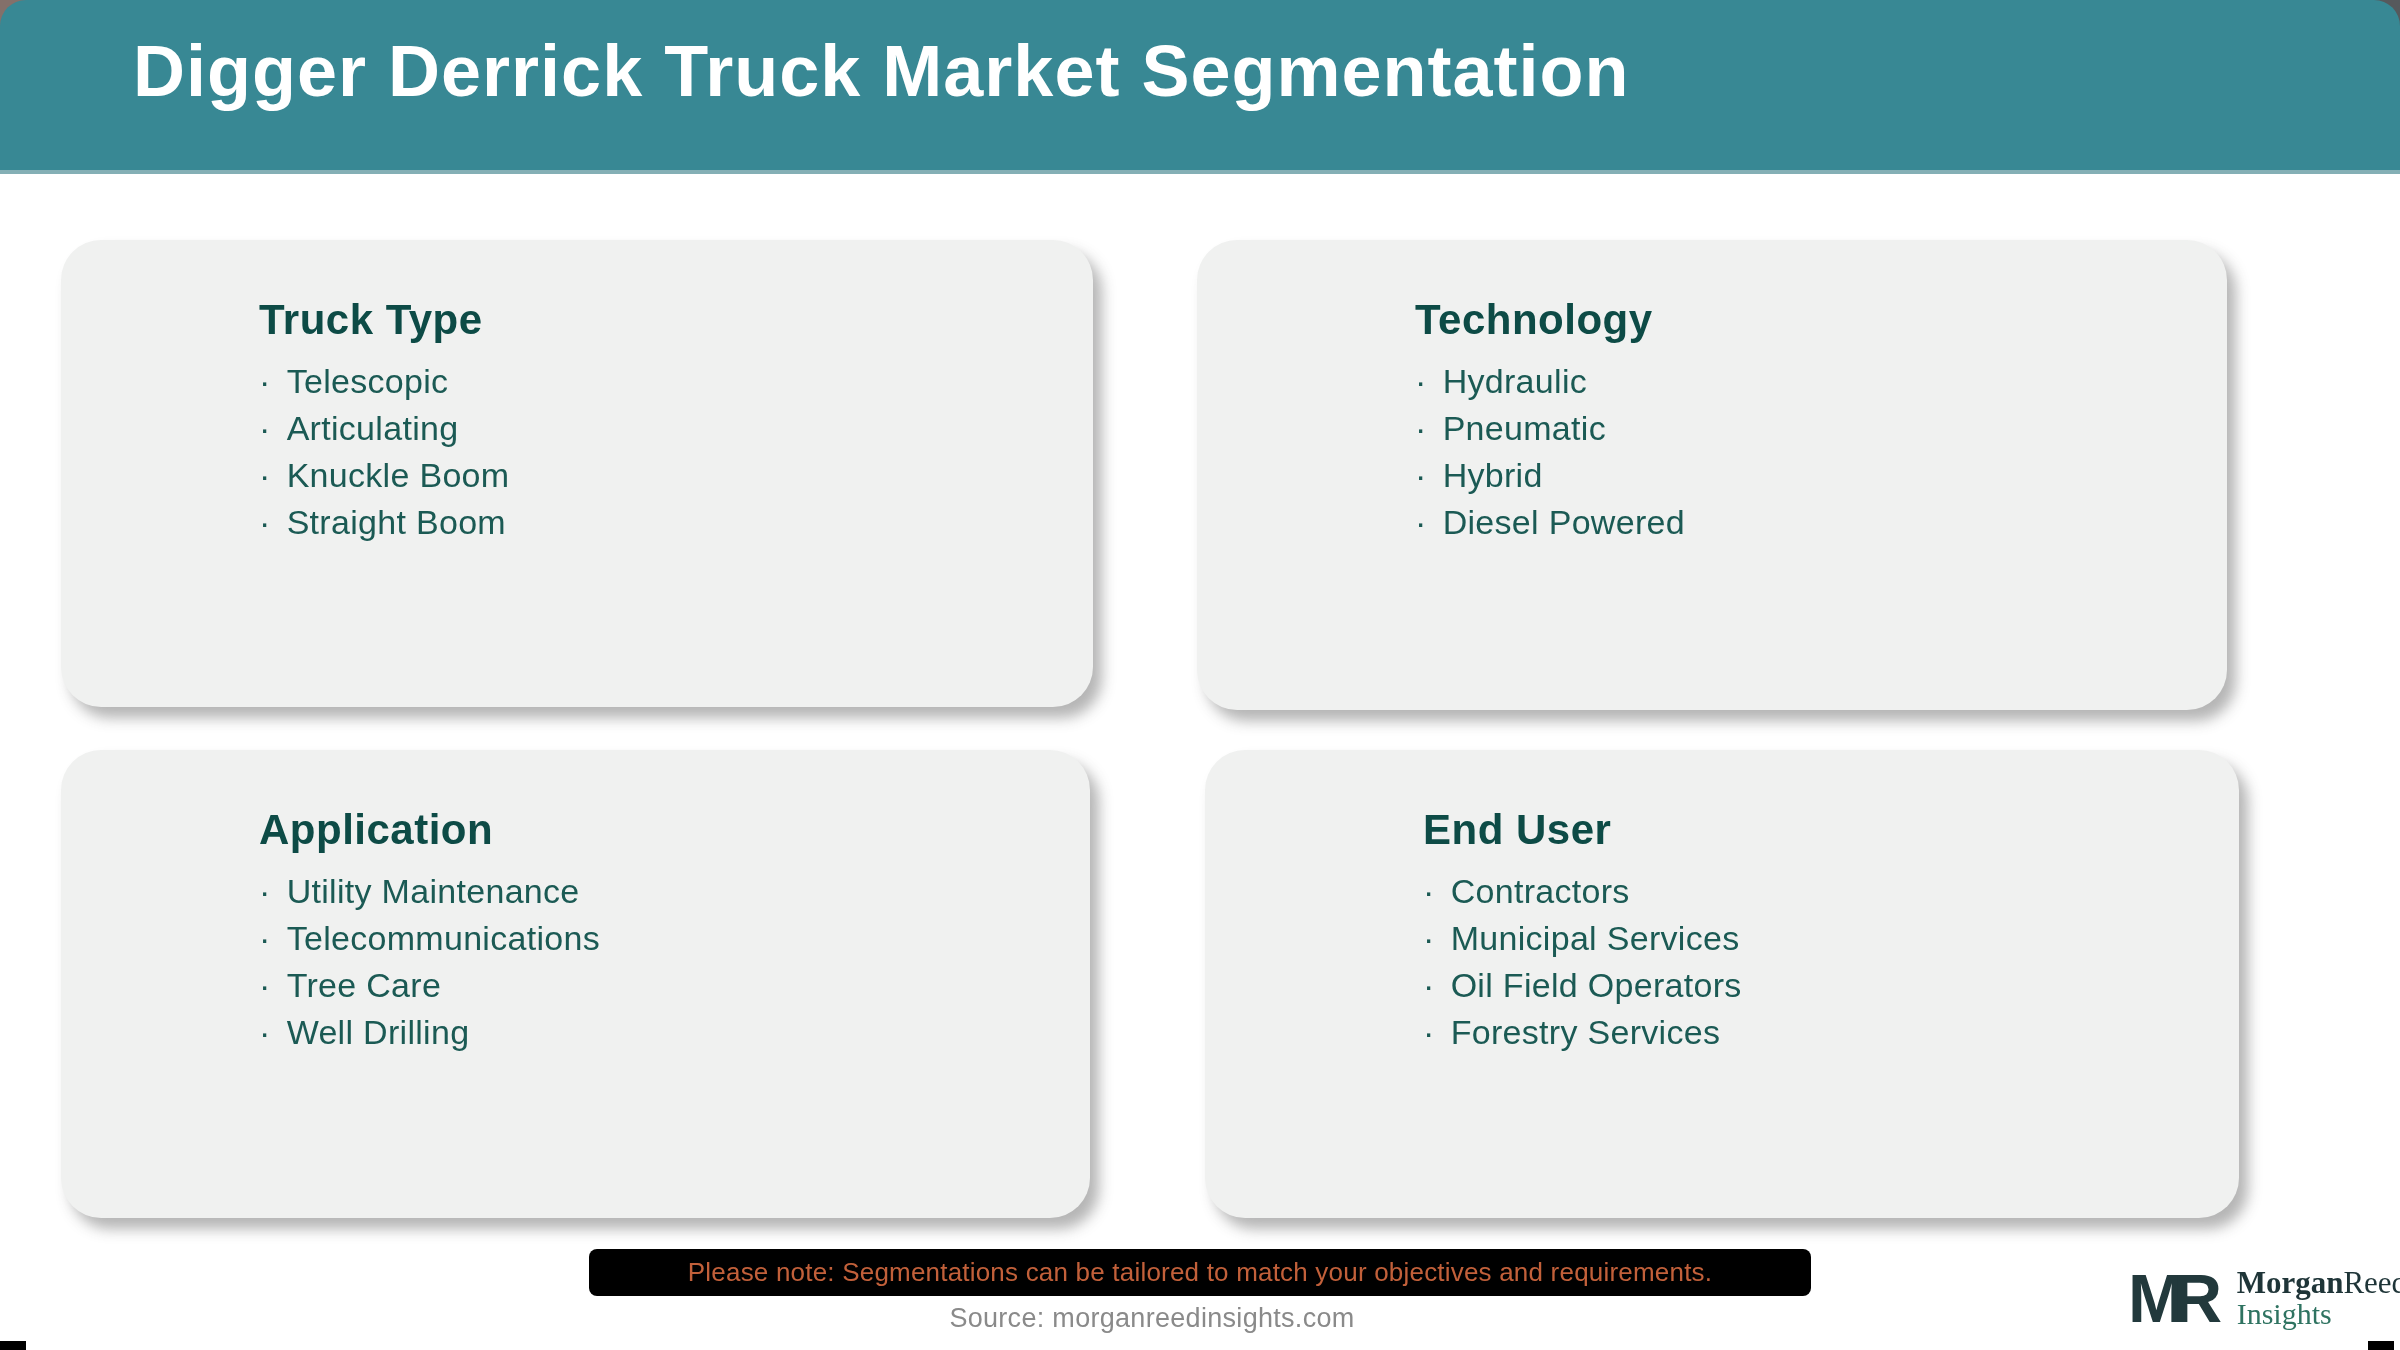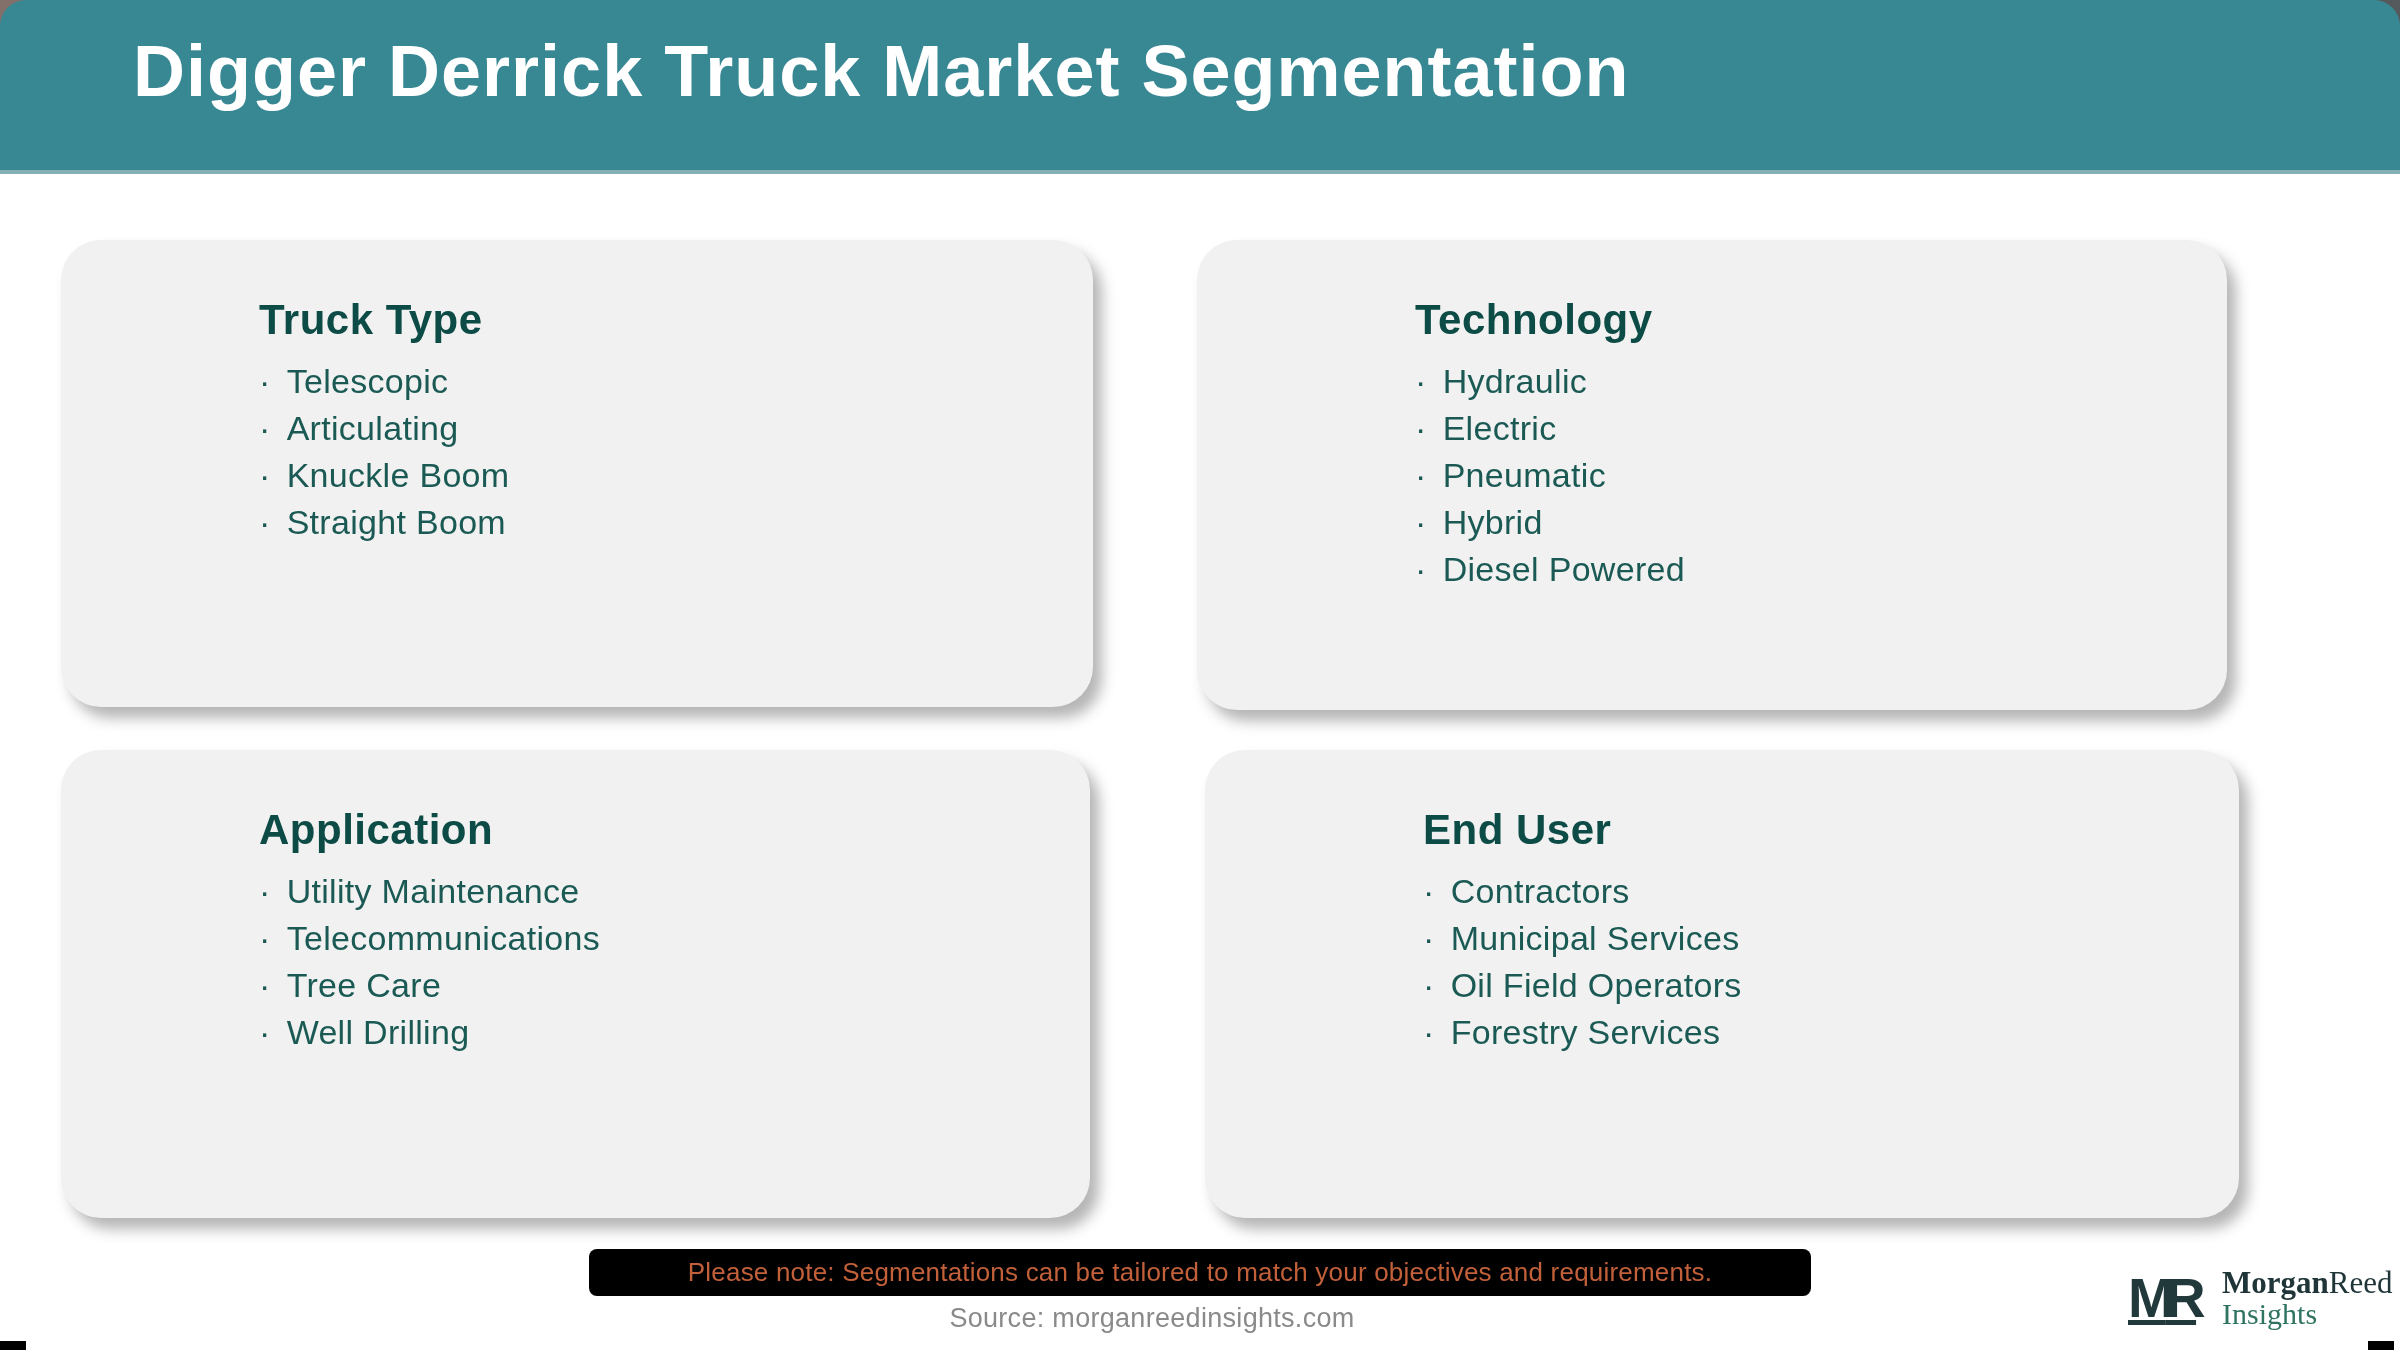--- a/index.html
+++ b/index.html
@@ -71,22 +71,22 @@
     position:absolute;left:0;top:1303px;width:2304px;
     text-align:center;font-size:27px;color:#8a8a8a;letter-spacing:0.3px;
   }
 
   
   .logo{
     position:absolute;left:2128px;top:1260px;height:76px;
     display:flex;align-items:center;z-index:2;
   }
   .logo-mark{
-    font-size:56px;font-weight:800;color:#22393c;
-    letter-spacing:-0.17em;line-height:1;padding-right:12px;text-decoration:underline;
+    font-size:68px;font-weight:800;color:#22393c;
+    letter-spacing:-0.17em;line-height:1;padding-right:12px;
   }
   .logo-textblock{
     display:flex;flex-direction:column;justify-content:center;
     font-family:"Liberation Serif", serif;line-height:1.02;margin-left:14px;
   }
   .logo-name{font-size:31px;color:#1f3538;white-space:nowrap;}
   .logo-name .bold{font-weight:700;}
   .logo-tagline{font-size:30px;color:#2f7361;}
 
   
@@ -113,21 +113,20 @@
       <li class="card-item">Articulating</li>
       <li class="card-item">Knuckle Boom</li>
       <li class="card-item">Straight Boom</li>
     </ul>
   </section>
 
   <section class="card c2">
     <h2 class="card-title">Technology</h2>
     <ul class="card-list">
       <li class="card-item">Hydraulic</li>
-      <li class="card-item">Electric</li>
       <li class="card-item">Pneumatic</li>
       <li class="card-item">Hybrid</li>
       <li class="card-item">Diesel Powered</li>
     </ul>
   </section>
 
   <section class="card c3">
     <h2 class="card-title">Application</h2>
     <ul class="card-list">
       <li class="card-item">Utility Maintenance</li>

